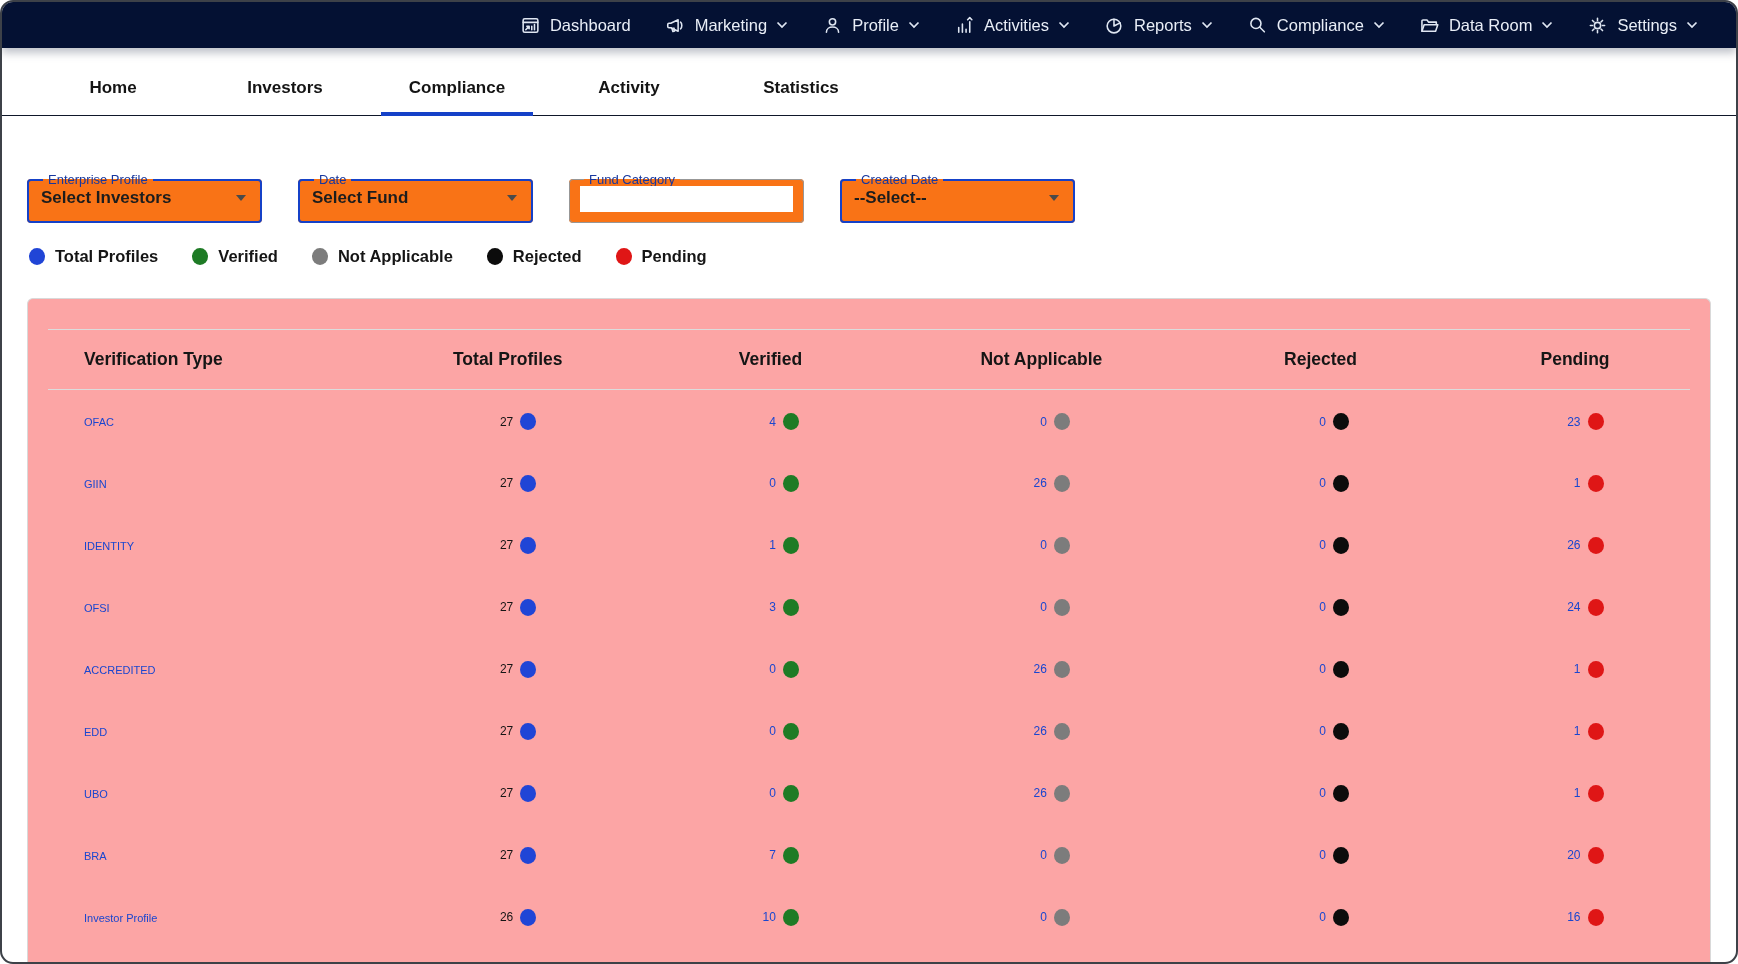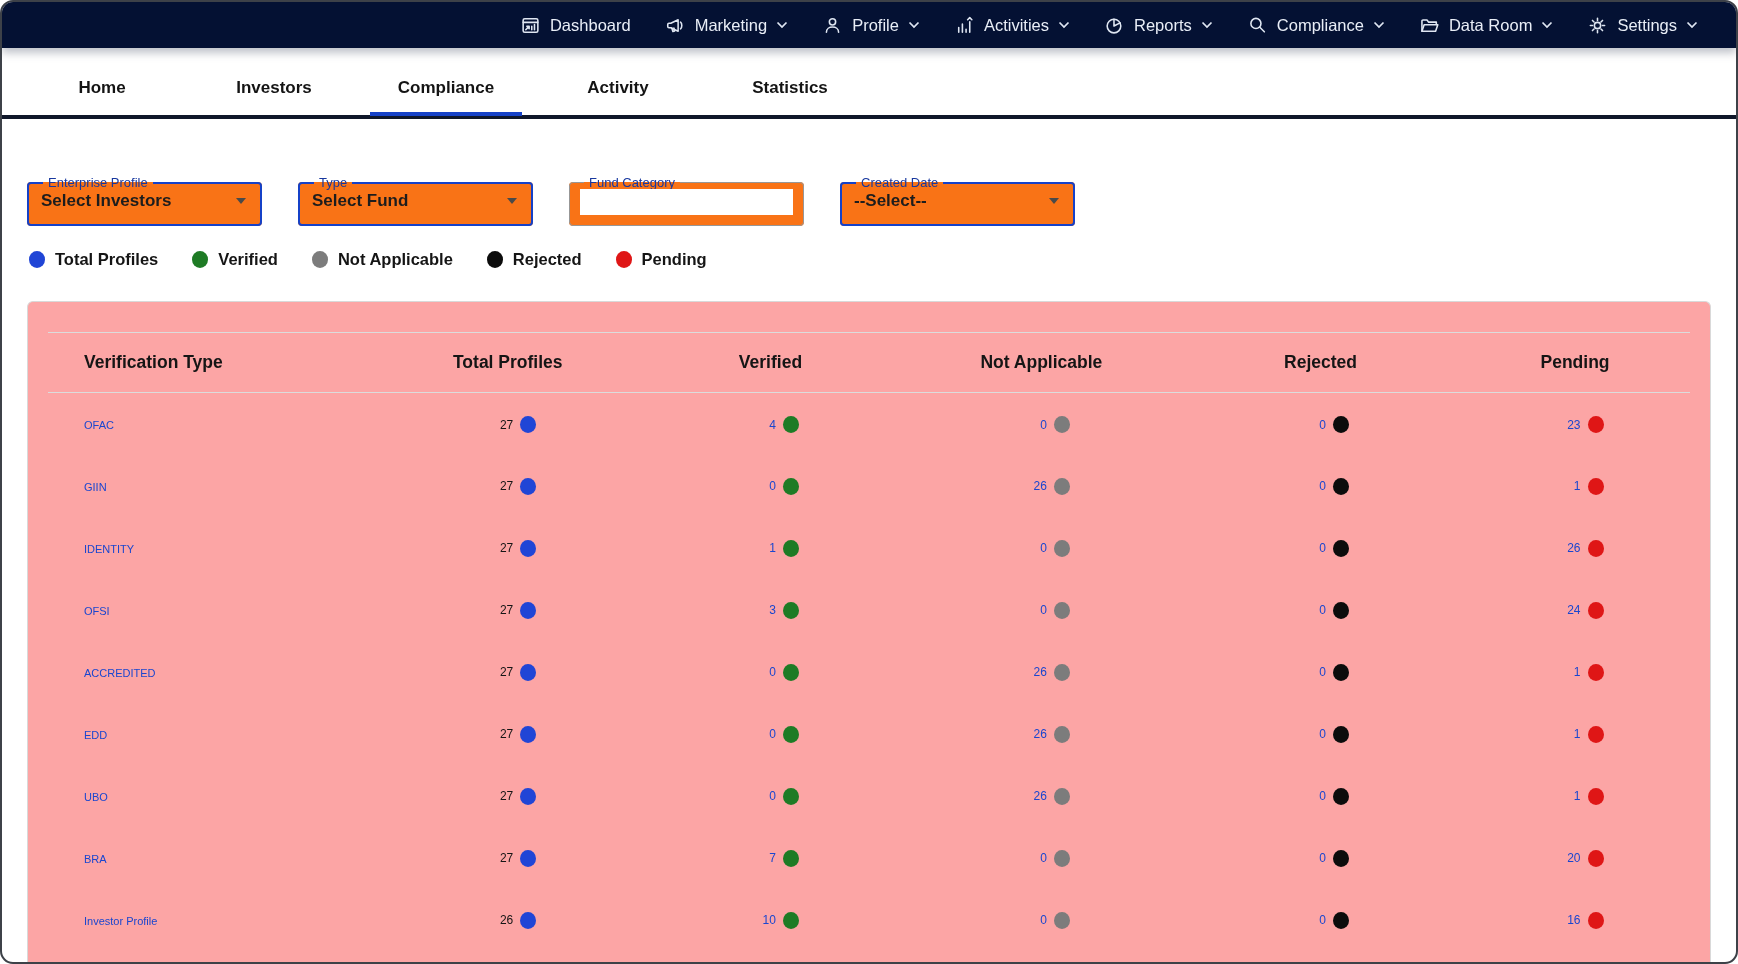--- a/index.html
+++ b/index.html
@@ -21,22 +21,22 @@
   }
   .nav-item {
     display: flex; align-items: center; gap: 9px;
     color: #e9eef7; font-size: 16.5px; cursor: pointer; white-space: nowrap;
   }
   .nav-item svg.ic { width: 21px; height: 21px; stroke: #dfe6f2; fill: none; stroke-width: 1.5; stroke-linecap: round; stroke-linejoin: round; }
   .nav-item svg.chev { width: 12px; height: 8px; stroke: #dfe6f2; fill: none; stroke-width: 1.7; }
 
   
   .tabsbar {
-    display: flex; padding: 30px 0 0 14px;
-    border-bottom: 4px solid #0f172a; background: #fff;
+    display: flex; padding: 30px 0 0 25px;
+    border-bottom: 1px solid #0f172a; background: #fff;
   }
   .tab {
     width: 172px; text-align: center; padding-bottom: 17px;
     font-size: 17px; font-weight: bold; color: #141414;
     position: relative; cursor: pointer;
   }
   .tab.active::after {
     content: ""; position: absolute; left: 50%; transform: translateX(-50%);
     bottom: -1px; width: 152px; height: 4px; background: #1541c8;
   }
@@ -201,21 +201,21 @@
   <div class="filters">
     <fieldset class="ffield">
       <legend>Enterprise Profile</legend>
       <div class="fvalue">
           <span>Select Investors</span>
           <span class="caret"></span>
         </div>
     </fieldset>
 
     <fieldset class="ffield">
-      <legend>Type</legend>
+      <legend>Date</legend>
       <div class="fvalue">
           <span>Select Fund</span>
           <span class="caret"></span>
         </div>
     </fieldset>
 
     <fieldset class="ffield gray">
       <legend>Fund Category</legend>
       <input class="finput" value="" style="">
     </fieldset>

